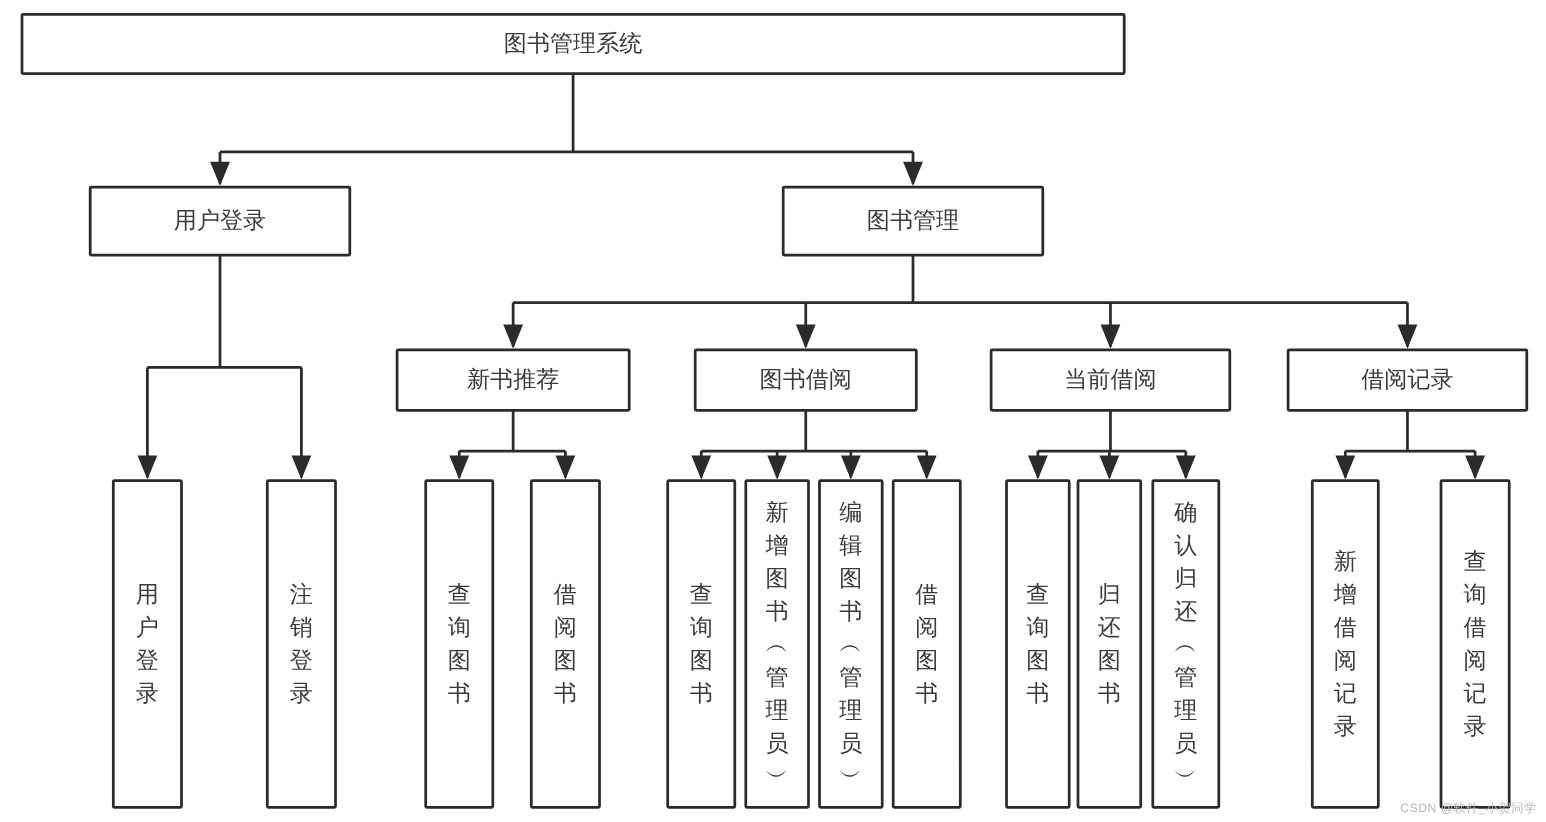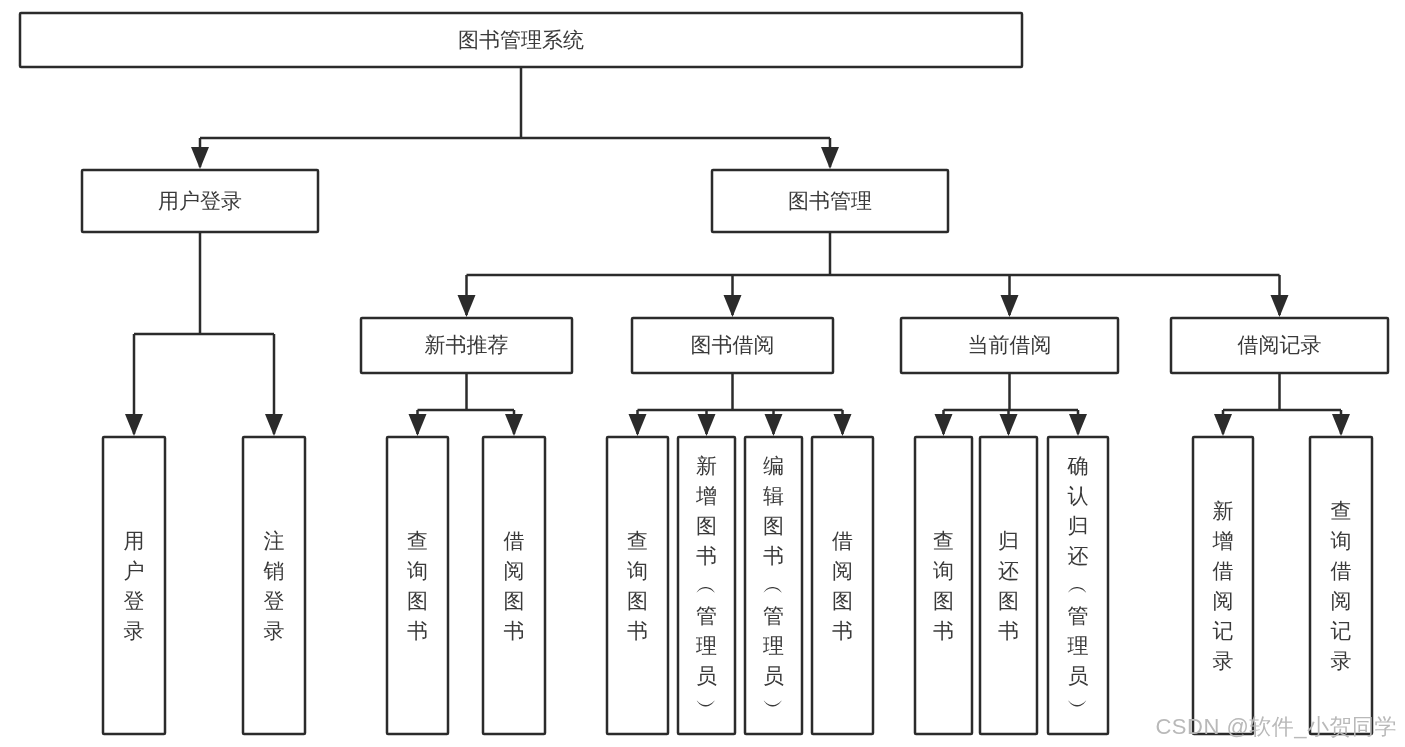--- a/index.html
+++ b/index.html
@@ -43,21 +43,21 @@
     fill: none;
   }
   .arrow-head {
     fill: #2b2b2b;
   }
   .watermark {
     position: absolute;
     right: 8px;
     bottom: 5px;
     font-family: "Liberation Sans", "DejaVu Sans", sans-serif;
-    font-size: 22px;
+    font-size: 11px;
     color: #b9b9b9;
     letter-spacing: 0.5px;
     white-space: nowrap;
     pointer-events: none;
   }
 </style>
 </head>
 <body>
 
 <svg id="diagram" viewBox="0 0 1405 747">

